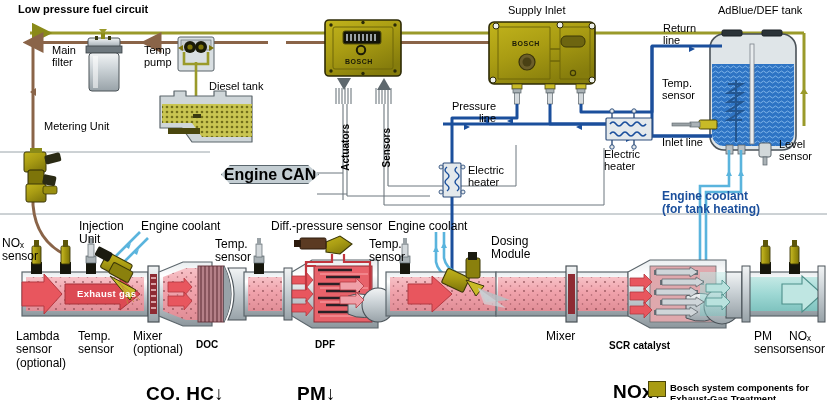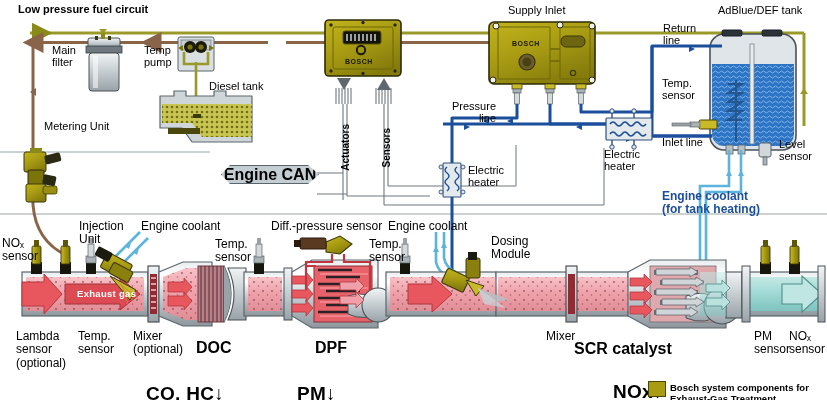--- a/index.html
+++ b/index.html
@@ -1,21 +1,21 @@
 <!DOCTYPE html>
 <html><head>
 <meta charset="utf-8">
 <style>
   html,body{margin:0;padding:0;background:#fff;}
   body{font-family:"Liberation Sans",sans-serif;}
   #stage{position:relative;width:827px;height:400px;background:#ffffff;overflow:hidden;}
   .lbl{position:absolute;font-family:"Liberation Sans",sans-serif;color:#000;line-height:1.12;white-space:pre-line;}
   .t11{font-size:11px;}
   .t10{font-size:12px;}
-  .t10b{font-size:16px;font-weight:bold;}
+  .t10b{font-size:10px;font-weight:bold;}
   .t9b{font-size:9.5px;font-weight:bold;}
   .big{font-size:19px;font-weight:bold;letter-spacing:.3px;}
   .vert{writing-mode:vertical-rl;transform:rotate(180deg);font-size:10px;font-weight:bold;}
   svg{position:absolute;left:0;top:0;}
   .bosch-text{font-size:7px;font-weight:bold;color:#1b1b08;letter-spacing:.5px;}
   .can-pill{position:absolute;height:17px;background:#c3cdd2;border:1.1px solid #5a666d;
      display:flex;align-items:center;justify-content:center;font-size:16px;font-weight:bold;color:#000;
      clip-path:polygon(0 50%,9px 0,100% 0,100% 100%,9px 100%);}
   .can-pill.arrow{clip-path:polygon(0 50%,9px 0,calc(100% - 11px) 0,100% 50%,calc(100% - 11px) 100%,9px 100%);}
   .legend-swatch{position:absolute;background:#a99c13;border:1px solid #4a4509;}
@@ -605,21 +605,21 @@
   <div class="lbl t10" style="left:215px;top:238px;">Temp.
 sensor</div>
   <div class="lbl t10" style="left:271px;top:220px;">Diff.-pressure sensor</div>
   <div class="lbl t10b" style="left:315px;top:339px;">DPF</div>
   <div class="lbl t10" style="left:369px;top:238px;">Temp.
 sensor</div>
   <div class="lbl t10" style="left:388px;top:220px;">Engine coolant</div>
   <div class="lbl t10" style="left:491px;top:235px;">Dosing
 Module</div>
   <div class="lbl t10" style="left:546px;top:330px;">Mixer</div>
-  <div class="lbl t10b" style="left:574px;top:340px;">SCR catalyst</div>
+  <div class="lbl t10b" style="left:609px;top:340px;">SCR catalyst</div>
   <div class="lbl t10" style="left:754px;top:330px;">PM
 sensor</div>
   <div class="lbl t10" style="left:789px;top:330px;">NOₓ
 sensor</div>
 
   <div class="lbl big" style="left:146px;top:362px;">
     <span>CO, HC</span><span>↓</span>
   </div>
   <div class="lbl big" style="left:297px;top:362px;">
     <span>PM</span><span>↓</span>

